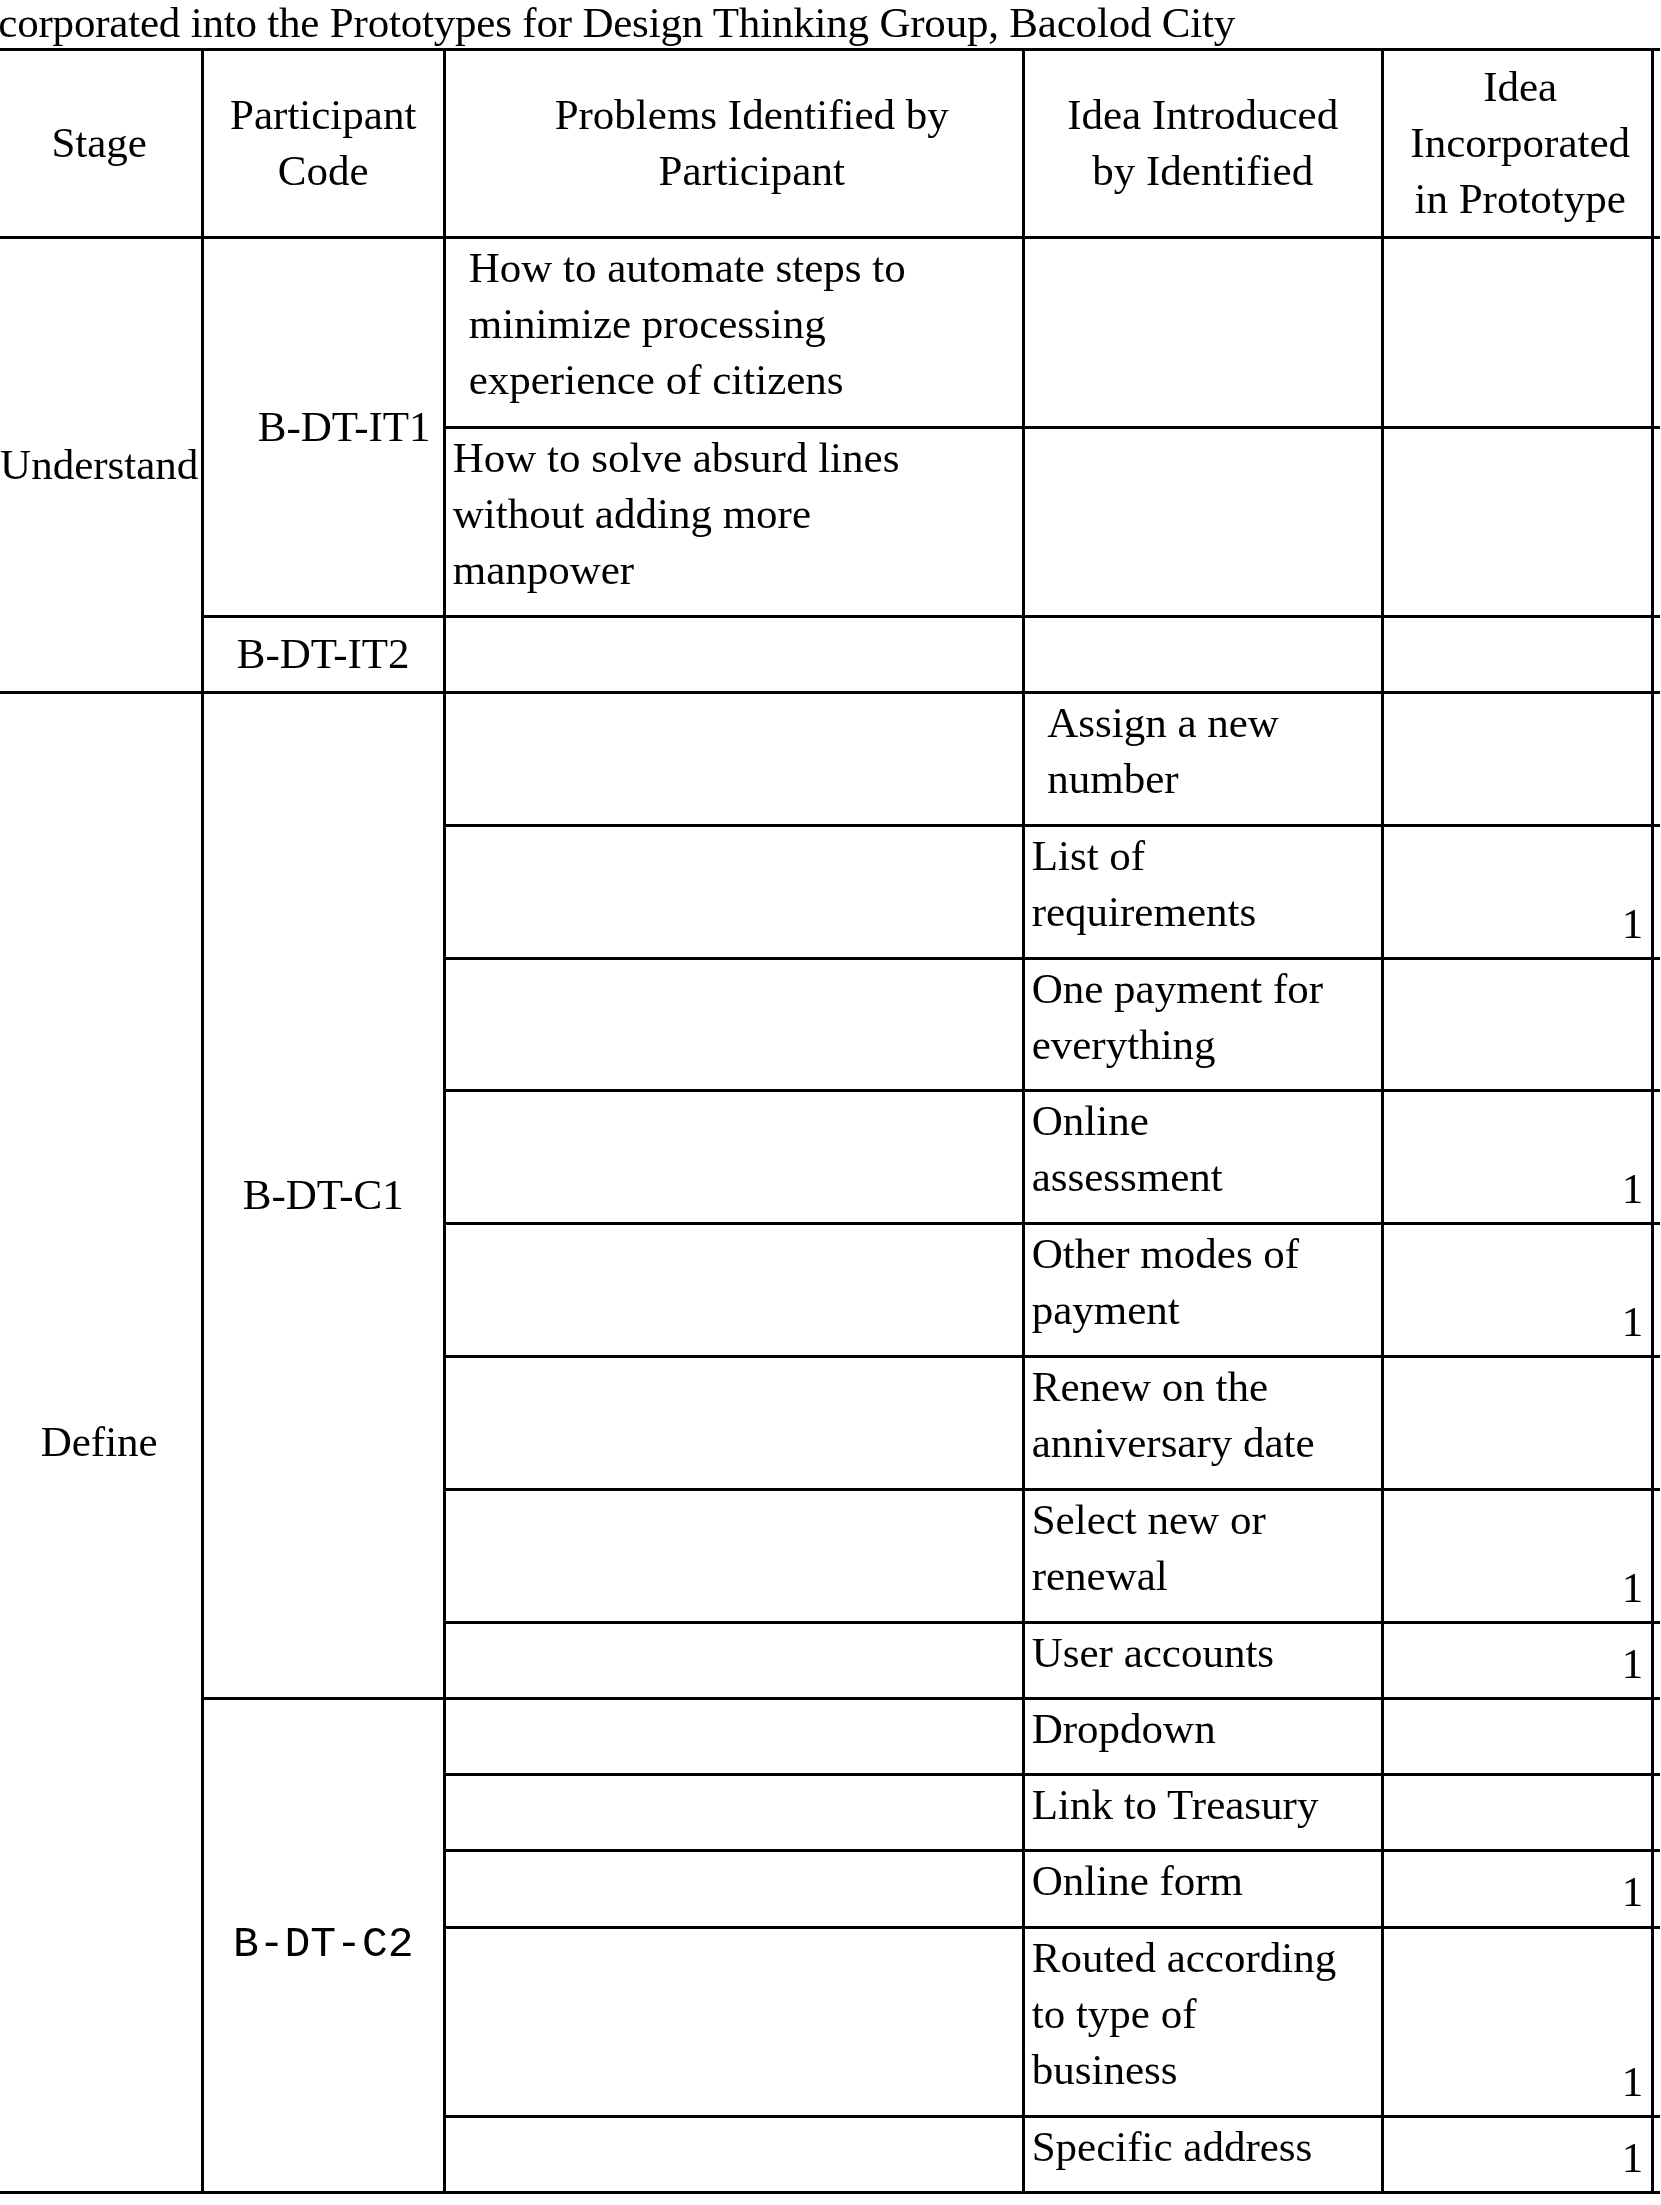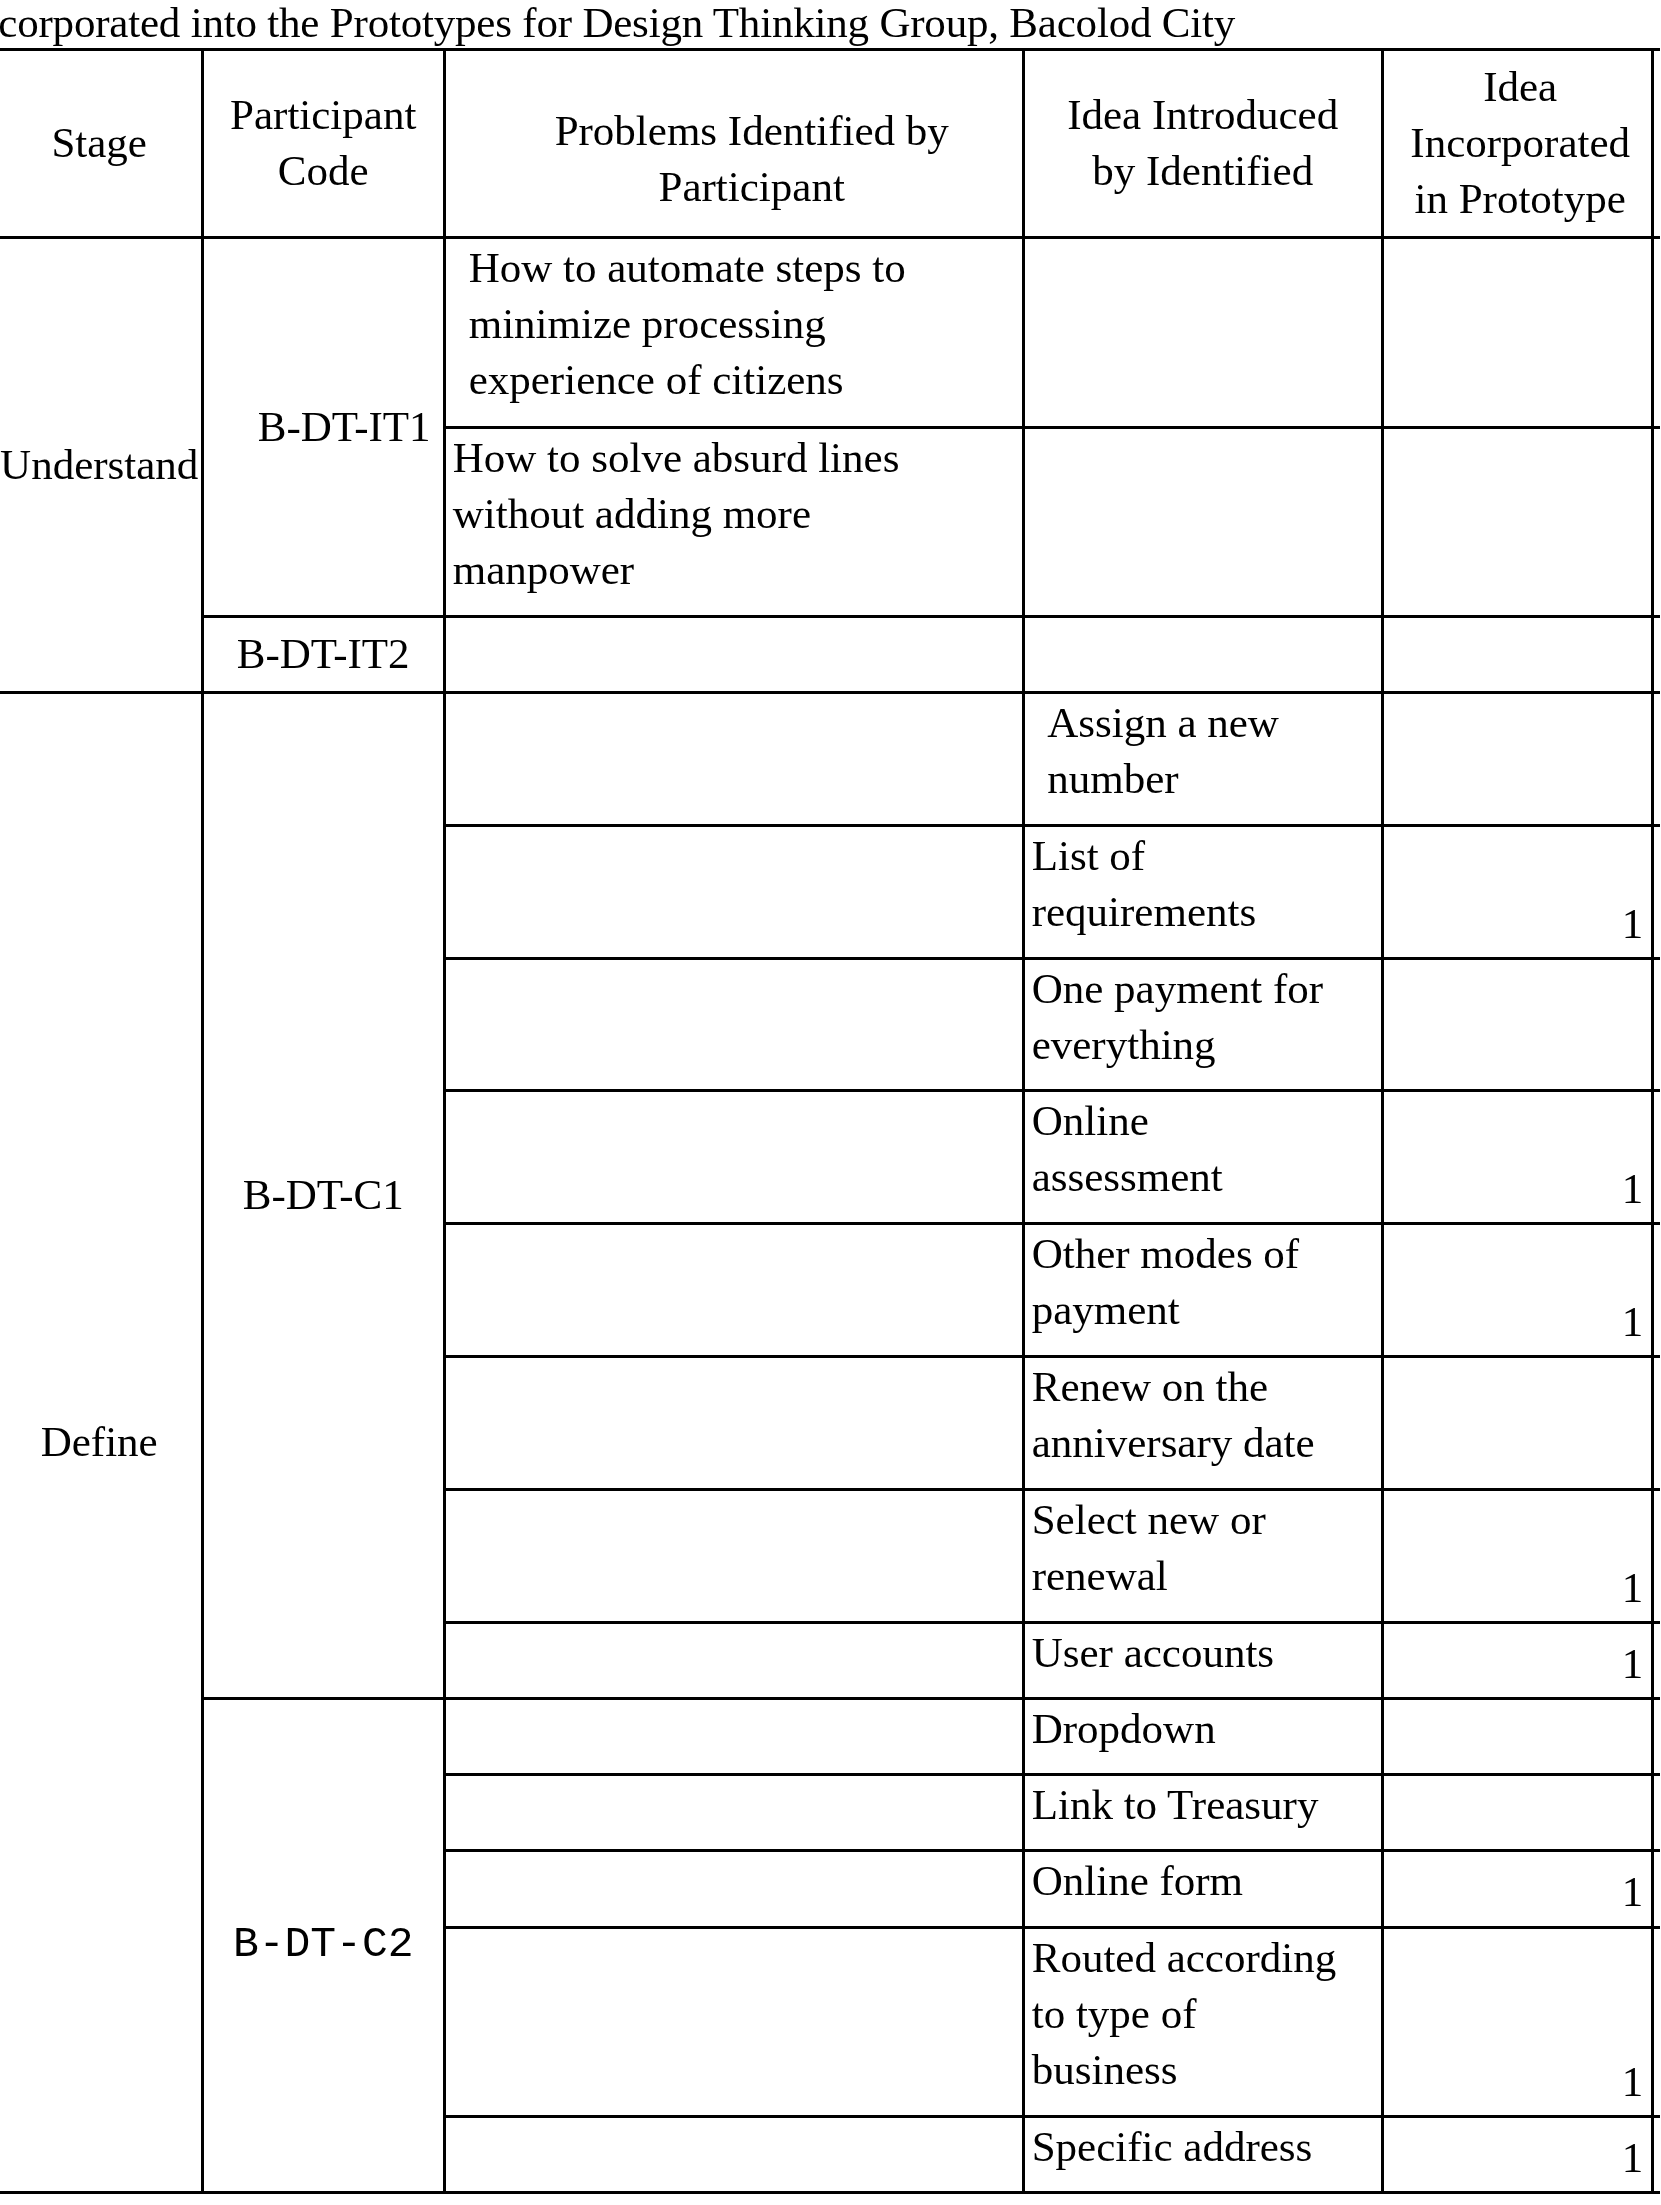--- a/index.html
+++ b/index.html
@@ -77,21 +77,21 @@
   .line { display: block; white-space: nowrap; }
 </style>
 </head>
 <body>
 
 <div class="title">eas Incorporated into the Prototypes for Design Thinking Group, Bacolod City</div>
 
 <div class="tbl" id="tbl">
     <div class="cell hdr" style="left: 0px; top: 0px; width: 206px; height: 188px;"><div>Stage</div></div>
     <div class="cell hdr" style="left: 206px; top: 0px; width: 242px; height: 188px;"><div><span class="line">Participant</span><span class="line">Code</span></div></div>
-    <div class="cell hdr" style="left: 448px; top: 16px; width: 579px; height: 188px; padding-left: 36px;"><div><span class="line">Problems Identified  by</span><span class="line">Participant</span></div></div>
+    <div class="cell hdr" style="left: 448px; top: 0px; width: 579px; height: 188px; padding-left: 36px;"><div><span class="line">Problems Identified  by</span><span class="line">Participant</span></div></div>
     <div class="cell hdr" style="left: 1027px; top: 0px; width: 359px; height: 188px;"><div><span class="line">Idea Introduced</span><span class="line">by Identified</span></div></div>
     <div class="cell hdr" style="left: 1386px; top: 0px; width: 276px; height: 188px;"><div><span class="line">Idea</span><span class="line">Incorporated</span><span class="line">in Prototype</span></div></div>
     <div class="hline" style="left: 0px; top: -0.9px; width: 1664px; height: 2.8px;"></div>
     <div class="hline" style="left: 0px; top: 187px; width: 1664px; height: 2.8px;"></div>
     <div class="cell top-left" style="left: 448px; top: 188px; width: 579px; height: 189px; margin-left: 16px;">
       <span class="line">How to automate steps to</span>
       <span class="line">minimize processing</span>
       <span class="line">experience of citizens</span>
     </div>
     <div class="cell top-left" style="left: 1027px; top: 188px; width: 359px; height: 189px;"></div>

